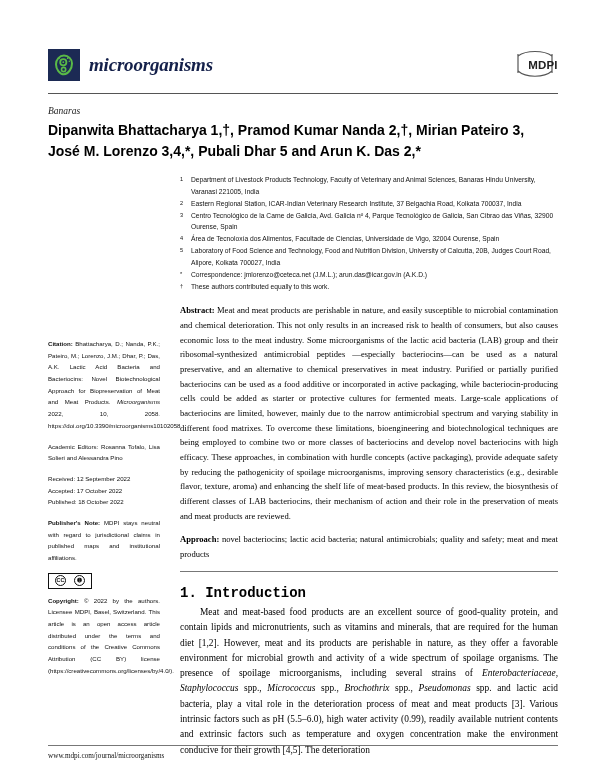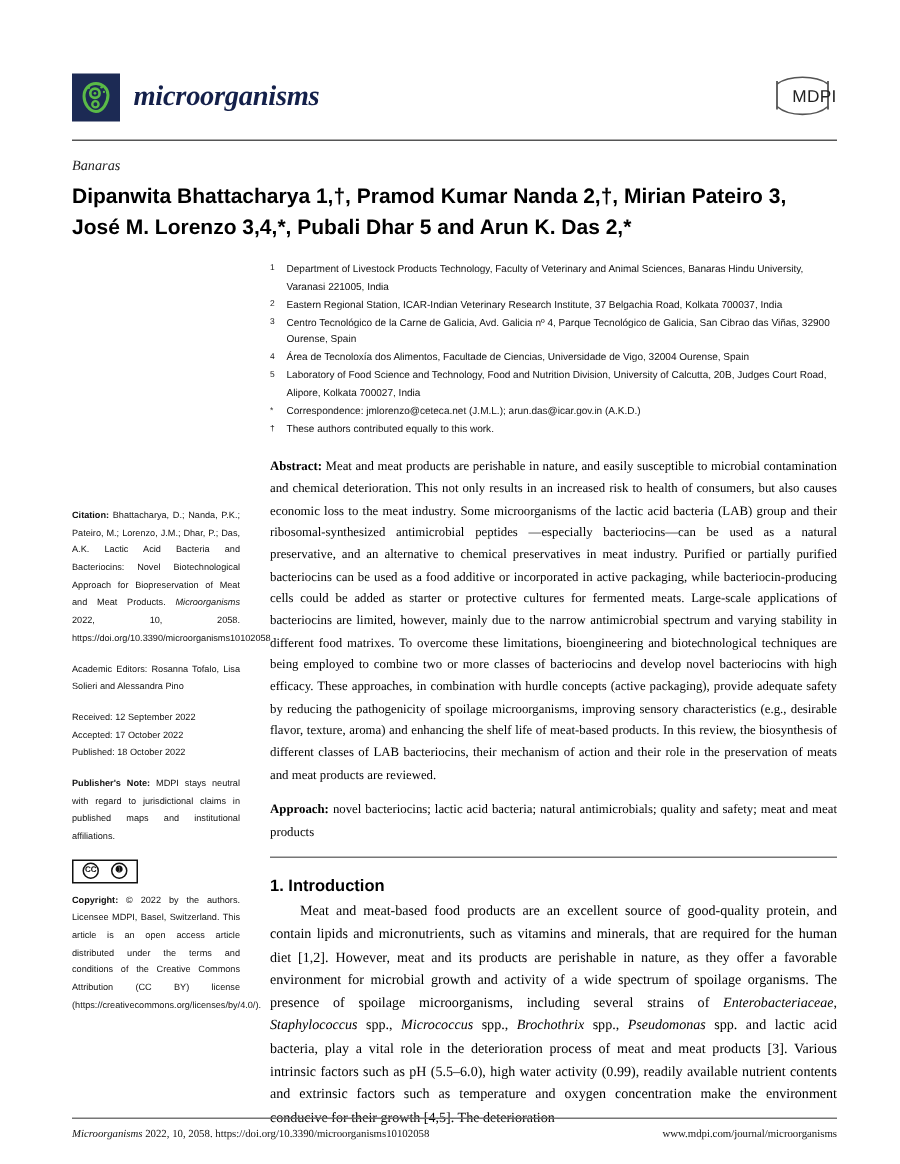--- a/index.html
+++ b/index.html
@@ -47,21 +47,21 @@
     color: #14204a;
     letter-spacing: -0.2px;
   }
   .mdpi-logo {
     width: 46px; height: 30px;
     position: relative;
     display: flex; align-items: center; justify-content: center;
   }
   .mdpi-text {
     font-family: "Liberation Sans", sans-serif;
-    font-weight: 400;
+    font-weight: 700;
     font-size: 11.5px;
     color: #222;
     letter-spacing: 0.2px;
     z-index: 2;
     padding-left: 16px;
   }
   .rule-top {
     border: 0;
     border-top: 1.6px solid #555;
     margin: 7px 0 0 0;
@@ -184,23 +184,23 @@
     color: #111;
   }
 
   
   .section-rule {
     border: 0;
     border-top: 1.1px solid #777;
     margin: 9px 0 13px 0;
   }
   .section-head {
-    font-family: Liberation Sans, sans-serif;
-    font-weight: 700;
-    font-size: 11px;
+    font-family: Liberation Mono, monospace;
+    font-weight: 700;
+    font-size: 14px;
     margin: 0 0 4px 0;
   }
   .body-text {
     font-family: "Liberation Serif", serif;
     font-size: 9.4px;
     line-height: 1.63;
     text-align: justify;
     text-indent: 20px;
     color: #000;
     margin: 0;
@@ -342,20 +342,17 @@
       <hr class="section-rule">
 
       <div class="section-head">1. Introduction</div>
       <p class="body-text"><span>Meat and meat-based food products are an excellent source of good-quality protein, and contain lipids and micronutrients, such as vitamins and minerals, that are required for the human diet [1,2]. However, meat and its products are perishable in nature, as they offer a favorable environment for microbial growth and activity of a wide spectrum of spoilage organisms. The presence of spoilage microorganisms, including several strains of </span><i>Enterobacteriaceae</i><span>, </span><i>Staphylococcus</i><span> spp., </span><i>Micrococcus</i><span> spp., </span><i>Brochothrix</i><span> spp., </span><i>Pseudomonas</i><span> spp. and lactic acid bacteria, play a vital role in the deterioration process of meat and meat products [3]. Various intrinsic factors such as pH (5.5–6.0), high water activity (0.99), readily available nutrient contents and extrinsic factors such as temperature and oxygen concentration make the environment conducive for their growth [4,5]. The deterioration</span></p>
     </div>
   </div>
 
   <div class="footer">
     <hr class="footer-rule">
     <div class="footer-row">
-      <div class="footer-left">
-        <i>Microorganisms</i><span> 2022, 10, 2058. https://doi.org/10.3390/microorganisms10102058</span>
-      </div>
       <div class="footer-right">www.mdpi.com/journal/microorganisms</div>
     </div>
   </div>
 
 </div>
 
 </body></html>

